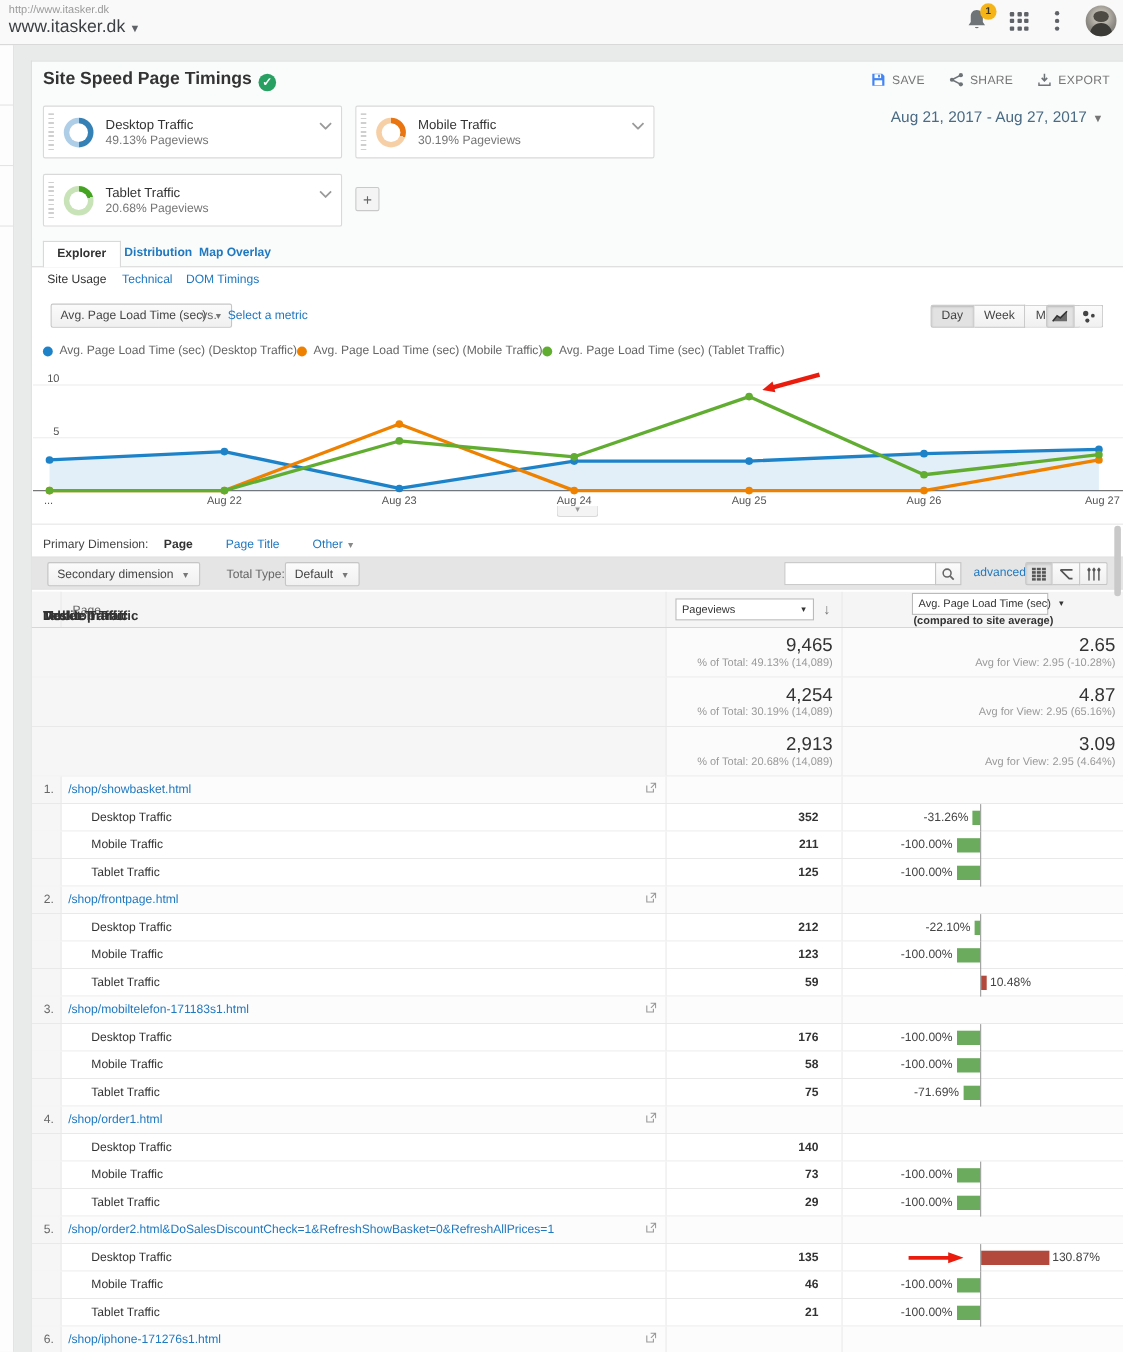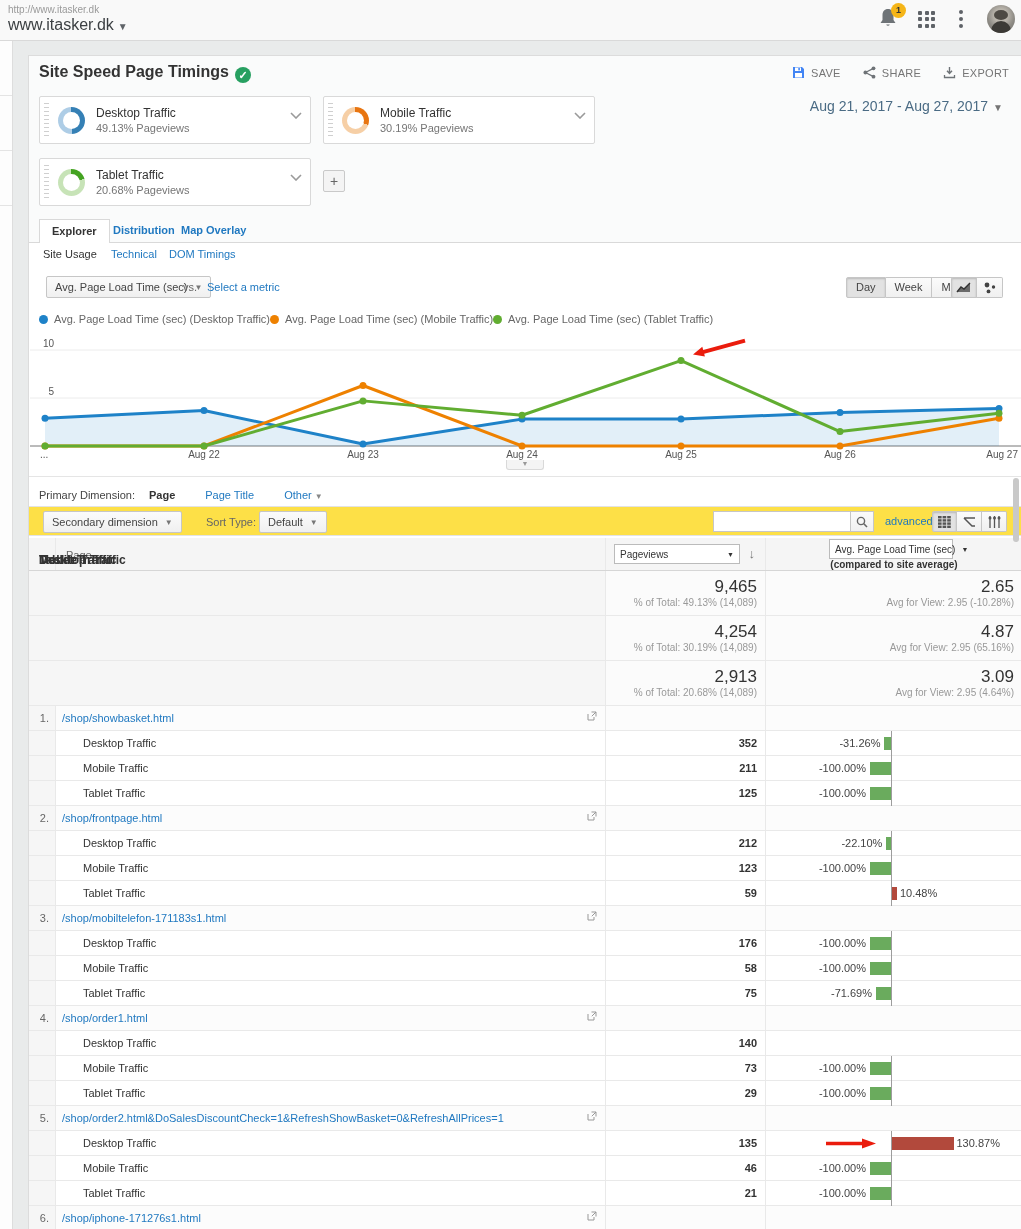--- a/index.html
+++ b/index.html
@@ -93,21 +93,21 @@
 
   
   .pd-row { position:absolute; left:10px; top:429px; height:20px; font-size:11px; z-index:3; display:flex; gap:0; align-items:center; }
   .pd-label { color:#444; margin-right:14px; }
   .pd-opt { margin-right:30px; cursor:pointer; }
   .pd-opt.active { color:#333; font-weight:bold; cursor:default; }
   .pd-opt.link { color:#1f78c0; }
   .pd-opt .caret { color:#888; font-size:8px; margin-left:3px; }
 
   
-  .controls { position:absolute; left:0; right:0; top:450px; height:30px; background:#fde047; border-top:1px solid #e3e3e3; border-bottom:1px solid #e3e3e3; z-index:3; }
+  .controls { position:absolute; left:0; right:0; top:450px; height:30px; background:#e5e5e5; border-top:1px solid #e3e3e3; border-bottom:1px solid #e3e3e3; z-index:3; }
   .sec-dim-btn { position:absolute; left:14px; top:4px; }
   .sort-label { position:absolute; left:177px; top:9px; font-size:11px; color:#666; }
   .sort-btn { position:absolute; left:230px; top:4px; }
   .search-box { position:absolute; left:684px; top:4px; width:138px; height:21px; border:1px solid #c6c6c6; background:#fff; font-size:11px; padding:0 5px; color:#333; }
   .search-btn { position:absolute; left:821px; top:4px; width:24px; height:21px; border:1px solid #c6c6c6; background:linear-gradient(#fbfbfb,#f0f0f0); display:flex; align-items:center; justify-content:center; cursor:pointer; }
   .advanced-link { position:absolute; left:856px; top:8px; font-size:11px; color:#1f78c0; cursor:pointer; }
   .view-group { position:absolute; left:903px; top:4px; display:flex; }
   .view-btn { width:25px; height:21px; border:1px solid #c6c6c6; border-left:none; background:linear-gradient(#fbfbfb,#f0f0f0); display:flex; align-items:center; justify-content:center; cursor:pointer; }
   .view-btn:first-child { border-left:1px solid #c6c6c6; border-radius:2px 0 0 2px; }
   .view-btn:last-child { border-radius:0 2px 2px 0; }
@@ -131,21 +131,21 @@
   .metric-note { position:absolute; left:0; right:0; top:21px; text-align:center; font-weight:bold; color:#333; font-size:10px; }
   .t-summary { height:45px; background:#fbfbfb; }
   .sum-label { position:absolute; left:10px; top:15px; font-weight:bold; color:#333; font-size:12px; }
   .big-num { position:absolute; right:8px; top:6px; font-size:17px; color:#333; }
   .num-note { position:absolute; right:8px; top:26px; font-size:10px; color:#999; white-space:nowrap; }
   .t-group-hdr { height:25px; background:#fcfcfc; }
   .page-link { position:absolute; left:6px; top:6px; color:#1f78c0; cursor:pointer; text-decoration:none; }
   .ext-icon { position:absolute; right:8px; top:5px; cursor:pointer; }
   .t-sub { height:25px; }
   .sub-label { position:absolute; left:27px; top:6px; color:#333; }
-  .pv-count { position:absolute; right:8px; top:6px; font-weight:bold; color:#333; }
+  .pv-count { position:absolute; right:21px; top:6px; font-weight:bold; color:#333; }
   .axis-line { position:absolute; left:125px; top:0; bottom:-1px; width:1px; background:#9d9d9d; }
   .delta-bar { position:absolute; top:6px; height:13px; }
   .delta-bar.neg { background:#6aab5d; }
   .delta-bar.pos { background:#b2493c; }
   .delta-label { position:absolute; top:6px; color:#444; white-space:nowrap; }
   .row-arrow { position:absolute; top:7px; }
 
   .scrollbar-thumb { position:absolute; left:1013px; top:478px; width:6px; height:64px; background:#c9c9c9; border-radius:3px; z-index:40; }
 </style>
 </head>
@@ -365,21 +365,21 @@
         <span class="pd-opt active">Page</span>
         <span class="pd-opt link">Page Title</span>
         <span class="pd-opt link">Other<span class="caret">▼</span></span>
       </div>
 
     <div class="controls">
       <div class="ga-btn sec-dim-btn">
           <span>Secondary dimension</span>
           <span class="caret">▼</span>
         </div>
-      <span class="sort-label">Sort Type:</span>
+      <span class="sort-label">Total Type:</span>
       <div class="ga-btn sort-btn">
           <span>Default</span>
           <span class="caret">▼</span>
         </div>
       <input class="search-box" value="" style="">
       <div class="search-btn">
         <svg width="12" height="12" viewBox="0 0 12 12">
             <circle cx="5" cy="5" r="3.6" stroke="#666" stroke-width="1.4" fill="none"></circle>
             <path d="M7.8 7.8 L11 11" stroke="#666" stroke-width="1.6"></path>
           </svg>

